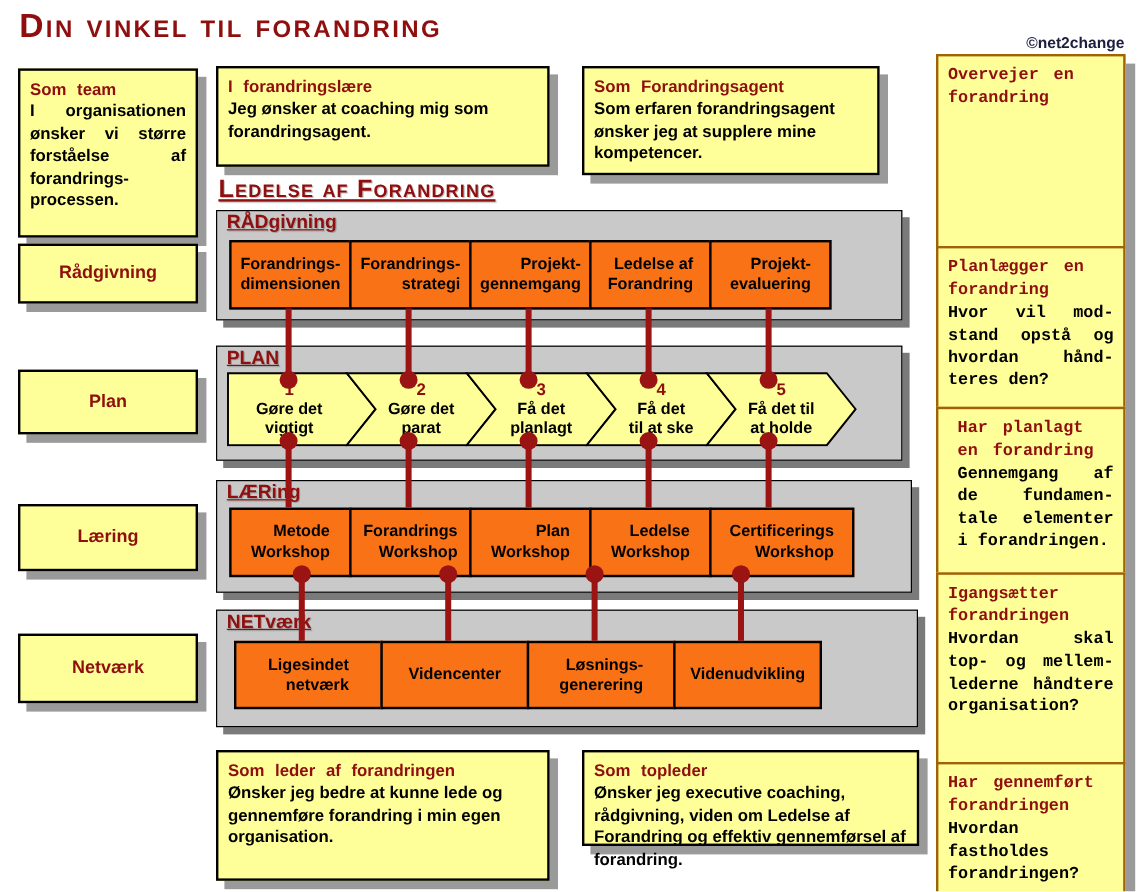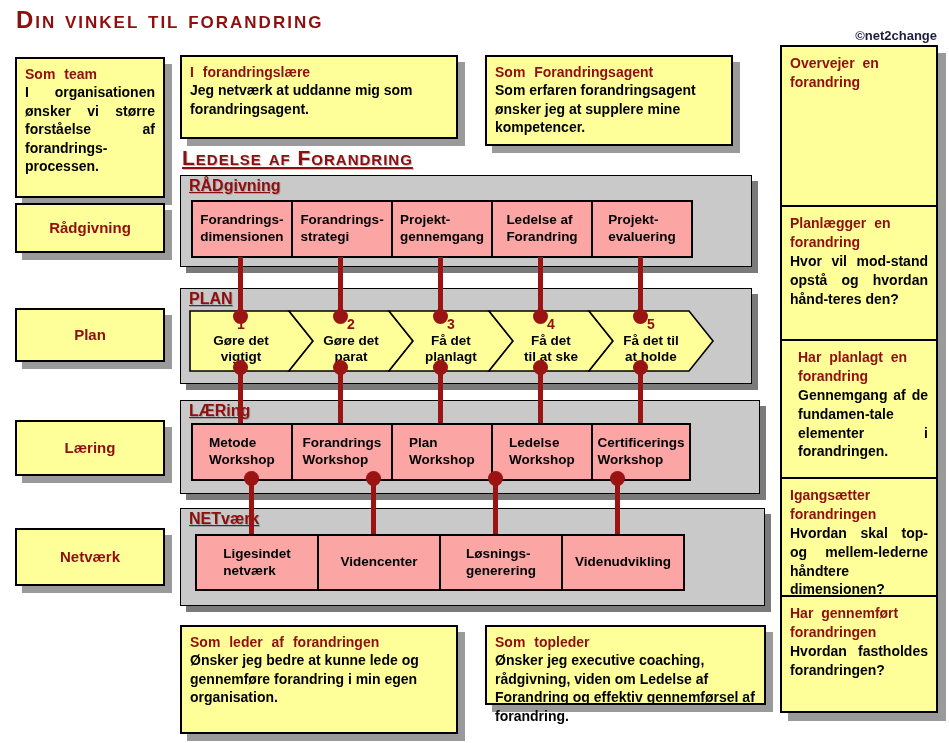--- a/index.html
+++ b/index.html
@@ -2,21 +2,21 @@
 <html><head>
 <meta charset="utf-8">
 <style>
   * { margin:0; padding:0; box-sizing:border-box; }
   html,body { background:#fff; }
   body { font-family:"Liberation Sans","DejaVu Sans",sans-serif; font-weight:bold; }
   #stage { position:relative; width:949px; height:743px; background:#fff; overflow:hidden; }
 
   
   #main-title { position:absolute; left:16px; top:6px; font-variant:small-caps;
-    font-size:24px; letter-spacing:2px; color:#8F0E0E; }
+    font-size:28px; letter-spacing:2px; color:#8F0E0E; }
   #copyright { position:absolute; right:12px; top:28px; font-size:13px; color:#1d1d3f; }
   #center-heading { position:absolute; left:182px; top:146px; font-variant:small-caps;
     font-size:21px; letter-spacing:1px; color:#8F0E0E; text-decoration:underline;
     text-shadow:1px 1px 0 rgba(0,0,0,0.25); }
 
   
   .card { position:absolute; background:#FFFF99; border:2px solid #000;
     box-shadow:7px 7px 0 #9a9a9a; padding:6px 8px; font-size:14px; line-height:1.32; }
   .card .ctitle { color:#8F0E0E; word-spacing:5px; }
   .card .cbody { color:#000; }
@@ -25,22 +25,22 @@
   .just { text-align:justify; }
 
   
   .panel { position:absolute; background:#C9C9C9; border:1px solid #000;
     box-shadow:6px 6px 0 #7a7a7a; z-index:1; }
   .phead { position:absolute; left:8px; top:1px; color:#8F0E0E; font-size:16px;
     text-decoration:underline; text-shadow:1px 1px 0 rgba(0,0,0,0.2); }
 
   .row { position:absolute; display:flex; }
   .cell { width:102px; height:58px; margin-left:-2px; border:2px solid #000;
-    background:#fca5a5; display:flex; align-items:center; justify-content:center;
-    text-align:left; font-size:13.5px; line-height:1.25; white-space:pre-line;
+    background:#f97316; display:flex; align-items:center; justify-content:center;
+    text-align:right; font-size:13.5px; line-height:1.25; white-space:pre-line;
     color:#000; position:relative; }
   .cell:first-child { margin-left:0; }
   .ncell { width:124px; height:57px; }
 
   
   #chevrons { position:absolute; left:8px; top:21px; width:540px; height:62px; }
   #chevrons svg { position:absolute; left:0; top:0; }
   .pcell { position:absolute; top:0; width:96px; height:62px; display:flex;
     flex-direction:column; align-items:center; justify-content:center; }
   .pnum { color:#8F0E0E; font-size:14px; line-height:1.1; }
@@ -48,22 +48,22 @@
     white-space:pre-line; }
 
   
   .cline { position:absolute; width:5px; background:#9B1414; z-index:3; }
   .cdot { position:absolute; width:15px; height:15px; border-radius:50%;
     background:#9B1414; z-index:4; }
 
   
   #right-col { position:absolute; left:780px; top:45px; width:158px;
     box-shadow:8px 8px 0 #9a9a9a; z-index:2; }
-  .rcard { background:#FFFF99; border:2px solid #000000; margin-top:-2px;
-    padding:7px 8px; font-size:14px; line-height:1.35; }
+  .rcard { background:#FFFF99; border:2px solid #a16207; margin-top:-2px;
+    padding:7px 8px; font-size:14px; line-height:1.35;font-family:Liberation Mono, monospace; }
   .rcard:first-child { margin-top:0; }
   .rcard .ctitle { color:#8F0E0E; word-spacing:4px; }
   .rcard .cbody { color:#000; text-align:justify; }
 </style>
 </head>
 <body>
 
 <div id="stage">
 
   <div id="main-title">Din vinkel til forandring</div>
@@ -73,21 +73,21 @@
     <div class="ctitle">Som team</div>
     <div class="cbody">I organisationen ønsker vi større forståelse af forandrings-processen.</div>
   </div>
   <div class="card label-card" style="left:15px; top:203px; width:150px; height:50px;">Rådgivning</div>
   <div class="card label-card" style="left:15px; top:308px; width:150px; height:54px;">Plan</div>
   <div class="card label-card" style="left:15px; top:420px; width:150px; height:56px;">Læring</div>
   <div class="card label-card" style="left:15px; top:528px; width:150px; height:58px;">Netværk</div>
 
   <div class="card" style="left:180px; top:55px; width:278px; height:84px;">
     <div class="ctitle">I forandringslære</div>
-    <div class="cbody">Jeg netværk at uddanne mig som forandringsagent.</div>
+    <div class="cbody">Jeg ønsker at coaching mig som forandringsagent.</div>
   </div>
   <div class="card" style="left:485px; top:55px; width:248px; height:91px;">
     <div class="ctitle">Som Forandringsagent</div>
     <div class="cbody">Som erfaren forandringsagent ønsker jeg at supplere mine kompetencer.</div>
   </div>
 
   <div id="center-heading">Ledelse af Forandring</div>
 
   <div class="panel" style="left:180px; top:175px; width:572px; height:92px;">
     <div class="phead">RÅDgivning</div>
@@ -147,21 +147,21 @@
     <div class="phead">LÆRing</div>
     <div class="row" style="left:10px; top:22px;">
       <div class="cell">Metode
 Workshop</div>
       <div class="cell">Forandrings
 Workshop</div>
       <div class="cell">Plan
 Workshop</div>
       <div class="cell">Ledelse
 Workshop</div>
-      <div class="cell" style="width:100px;">Certificerings
+      <div class="cell" style="width:121px;">Certificerings
 Workshop</div>
     </div>
   </div>
 
   <div class="panel" style="left:180px; top:508px; width:585px; height:98px;">
     <div class="phead">NETværk</div>
     <div class="row" style="left:14px; top:25px;">
       <div class="cell ncell">Ligesindet
 netværk</div>
       <div class="cell ncell">Videncenter</div>
@@ -216,23 +216,23 @@
       <div class="ctitle">Overvejer en forandring</div>
     </div>
     <div class="rcard" style="height:136px;">
       <div class="ctitle">Planlægger en forandring</div>
       <div class="cbody">Hvor vil mod-stand opstå og hvordan hånd-teres den?</div>
     </div>
     <div class="rcard" style="height:140px;padding-left:16px;">
       <div class="ctitle">Har planlagt en forandring</div>
       <div class="cbody">Gennemgang af de fundamen-tale elementer i forandringen.</div>
     </div>
-    <div class="rcard" style="height:120px;">
+    <div class="rcard" style="height:160px;">
       <div class="ctitle">Igangsætter forandringen</div>
-      <div class="cbody">Hvordan skal top- og mellem-lederne håndtere dimensionen?</div>
+      <div class="cbody">Hvordan skal top- og mellem-lederne håndtere organisation?</div>
     </div>
     <div class="rcard" style="height:118px;">
       <div class="ctitle">Har gennemført forandringen</div>
       <div class="cbody">Hvordan fastholdes forandringen?</div>
     </div>
   </div>
 
 </div>
 
 </body></html>

